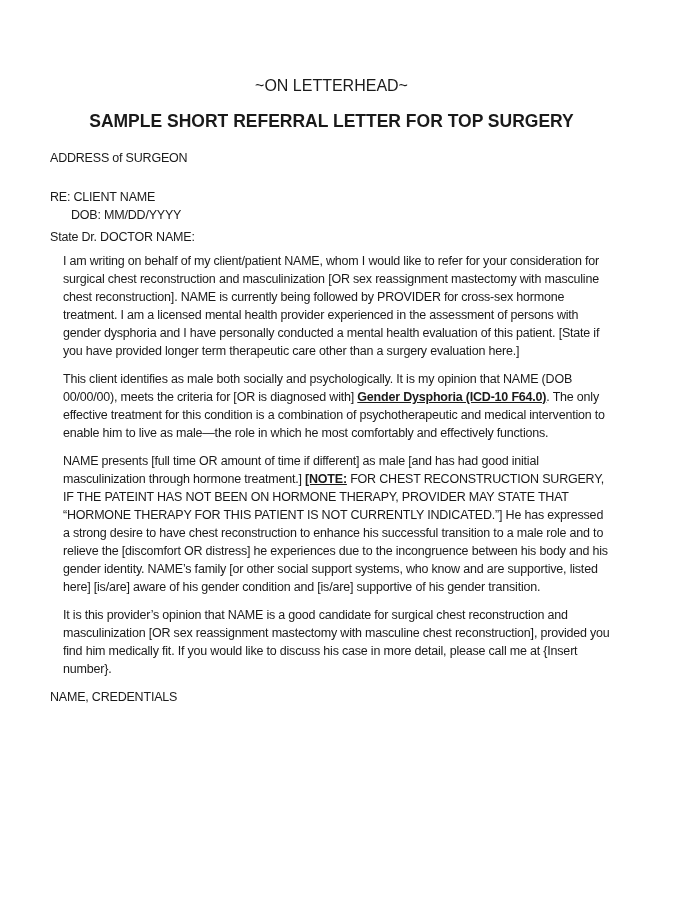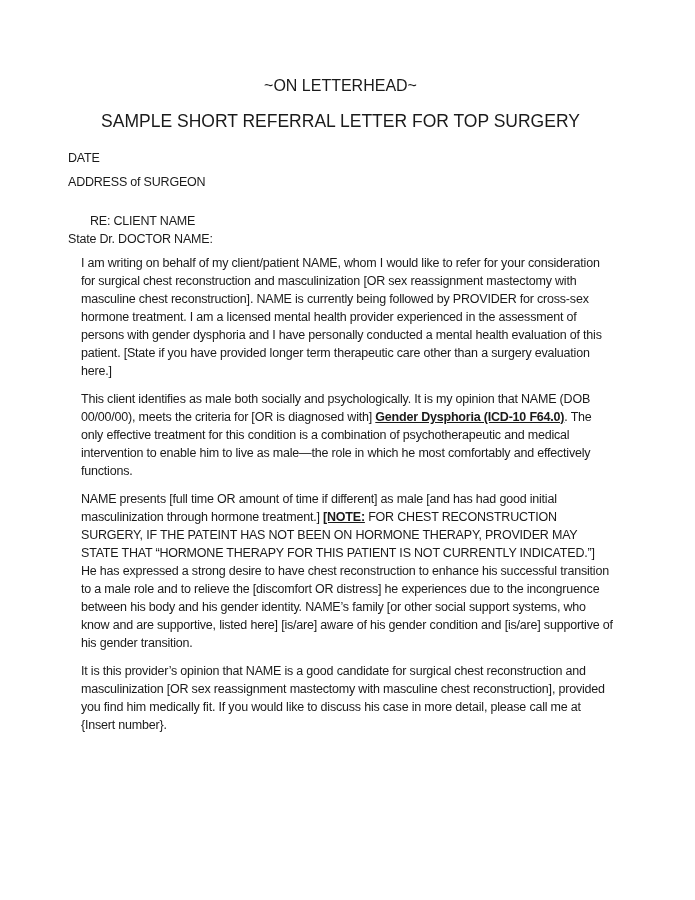--- a/index.html
+++ b/index.html
@@ -8,72 +8,73 @@
     background: #ffffff;
   }
   .page {
     position: relative;
     width: 695px;
     height: 900px;
     margin: 0 auto;
     background: #ffffff;
     color: #1a1a1a;
     box-sizing: border-box;
-    padding: 76px 82px 0 68px;
+    padding: 76px 82px 0 50px;
     font-family: "Liberation Sans", sans-serif;
     overflow: hidden;
   }
   .letterhead {
     text-align: center;
     font-size: 16px;
     line-height: 20px;
     margin: 0 0 14px 0;
   }
   .doc-title {
     text-align: center;
     font-size: 17.5px;
     line-height: 22px;
-    font-weight: 400;
+    font-weight: 700;
     margin: 0 0 17px 0;
   }
   .line, .para {
     font-size: 12.5px;
     line-height: 18px;
     letter-spacing: -0.2px;
     margin: 0;
   }
   .line-date      { margin-bottom: 6px; }
   .line-addr      { margin-bottom: 21px; }
-  .line-re        { margin-bottom: 0; margin-left: 22px; }
+  .line-re        { margin-bottom: 0; }
   .line-dob       { padding-left: 21px; margin-bottom: 4px; }
   .line-salute    { margin-bottom: 6px; }
   .para           { margin-bottom: 10px; margin-left: 13px; }
   .line-closing   { margin-bottom: 6px; }
   .line-signature { margin-bottom: 0; }
   .b { font-weight: 700; text-decoration: underline; }
 </style>
 </head>
 <body>
 
 <div class="page">
   <div class="letterhead">~ON LETTERHEAD~</div>
 
   <div class="doc-title">SAMPLE SHORT REFERRAL LETTER FOR TOP SURGERY</div>
 
-  <p class="line line-date">DATE</p>
 
   <p class="line line-addr">ADDRESS of SURGEON</p>
 
   <p class="line line-re">RE: CLIENT NAME</p>
 
+  <p class="line line-dob">DOB: MM/DD/YYYY</p>
 
   <p class="line line-salute">State Dr. DOCTOR NAME:</p>
 
   <p class="para"><span>I am writing on behalf of my client/patient NAME, whom I would like to refer for your consideration for surgical chest reconstruction and masculinization [OR sex reassignment mastectomy with masculine chest reconstruction]. NAME is currently being followed by PROVIDER for cross-sex hormone treatment. I am a licensed mental health provider experienced in the assessment of persons with gender dysphoria and I have personally conducted a mental health evaluation of this patient. [State if you have provided longer term therapeutic care other than a surgery evaluation here.]</span></p>
 
   <p class="para"><span>This client identifies as male both socially and psychologically. It is my opinion that NAME (DOB 00/00/00), meets the criteria for [OR is diagnosed with] </span><span class="b">Gender Dysphoria (ICD-10 F64.0)</span><span>. The only effective treatment for this condition is a combination of psychotherapeutic and medical intervention to enable him to live as male—the role in which he most comfortably and effectively functions.</span></p>
 
   <p class="para"><span>NAME presents [full time OR amount of time if different] as male [and has had good initial masculinization through hormone treatment.] </span><span class="b">[NOTE:</span><span> FOR CHEST RECONSTRUCTION SURGERY, IF THE PATEINT HAS NOT BEEN ON HORMONE THERAPY, PROVIDER MAY STATE THAT “HORMONE THERAPY FOR THIS PATIENT IS NOT CURRENTLY INDICATED.”] He has expressed a strong desire to have chest reconstruction to enhance his successful transition to a male role and to relieve the [discomfort OR distress] he experiences due to the incongruence between his body and his gender identity. NAME’s family [or other social support systems, who know and are supportive, listed here] [is/are] aware of his gender condition and [is/are] supportive of his gender transition.</span></p>
 
   <p class="para"><span>It is this provider’s opinion that NAME is a good candidate for surgical chest reconstruction and masculinization [OR sex reassignment mastectomy with masculine chest reconstruction], provided you find him medically fit. If you would like to discuss his case in more detail, please call me at {Insert number}.</span></p>
 
 
+  <p class="line line-signature">NAME, CREDENTIALS</p>
 </div>
 
 </body></html>

